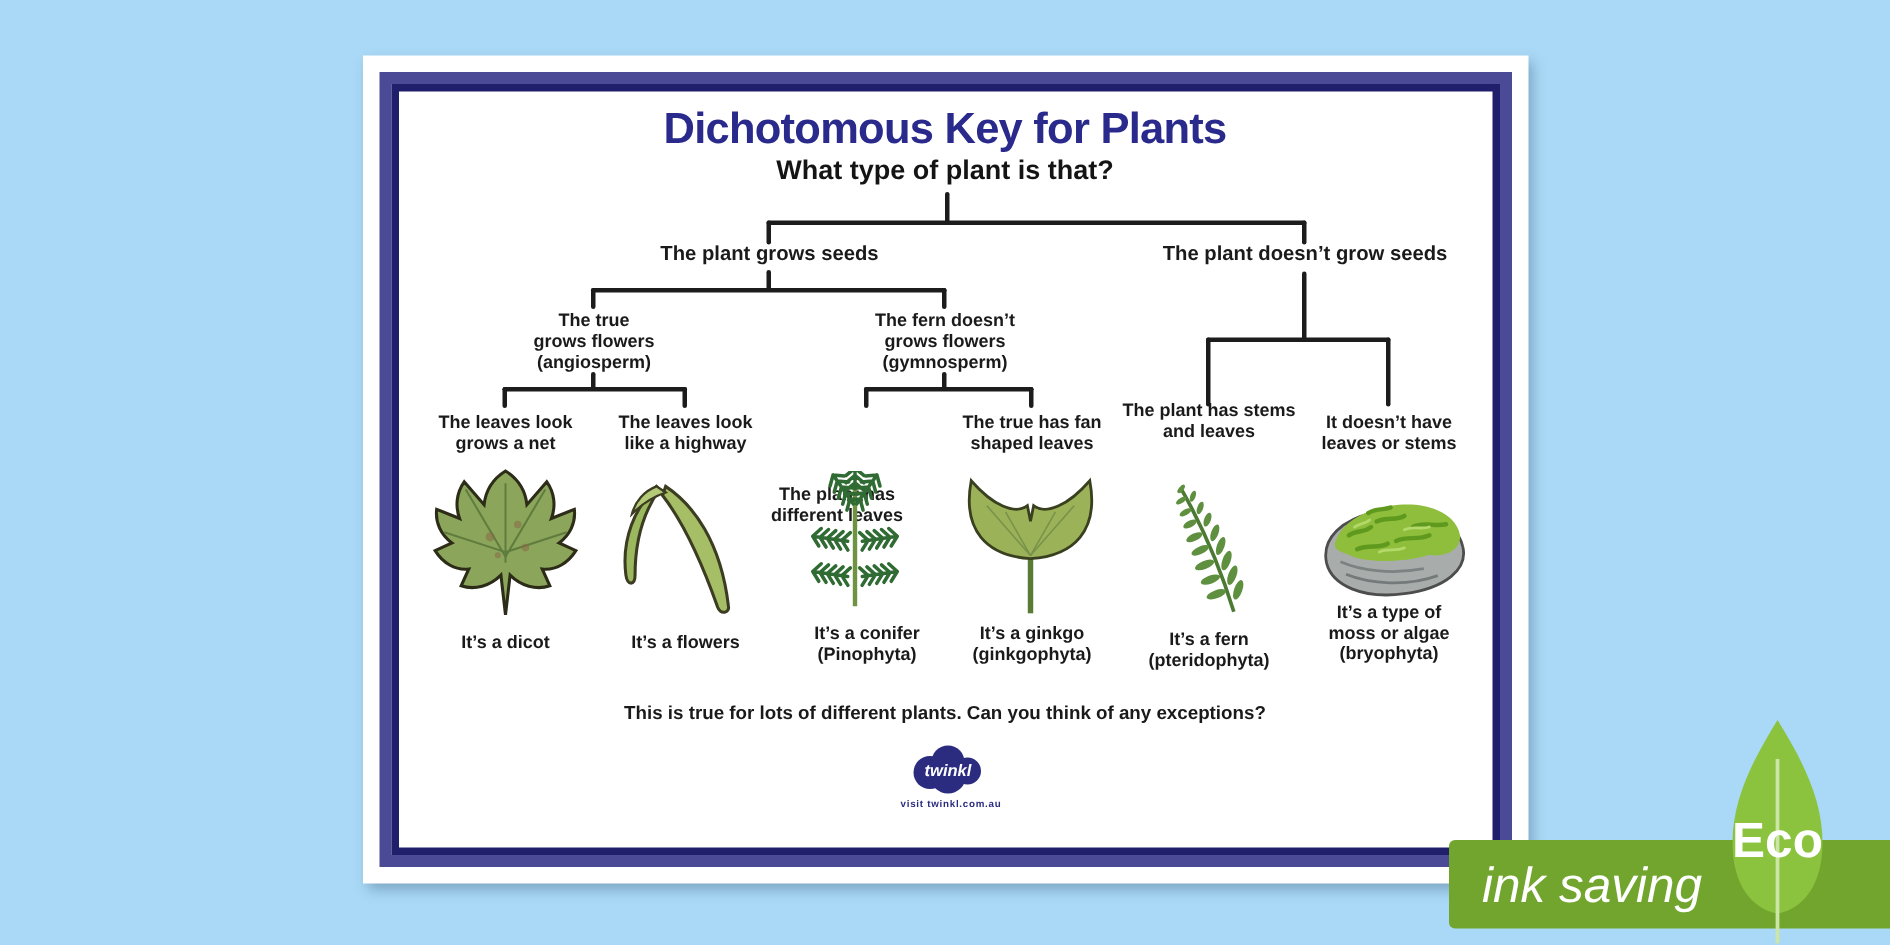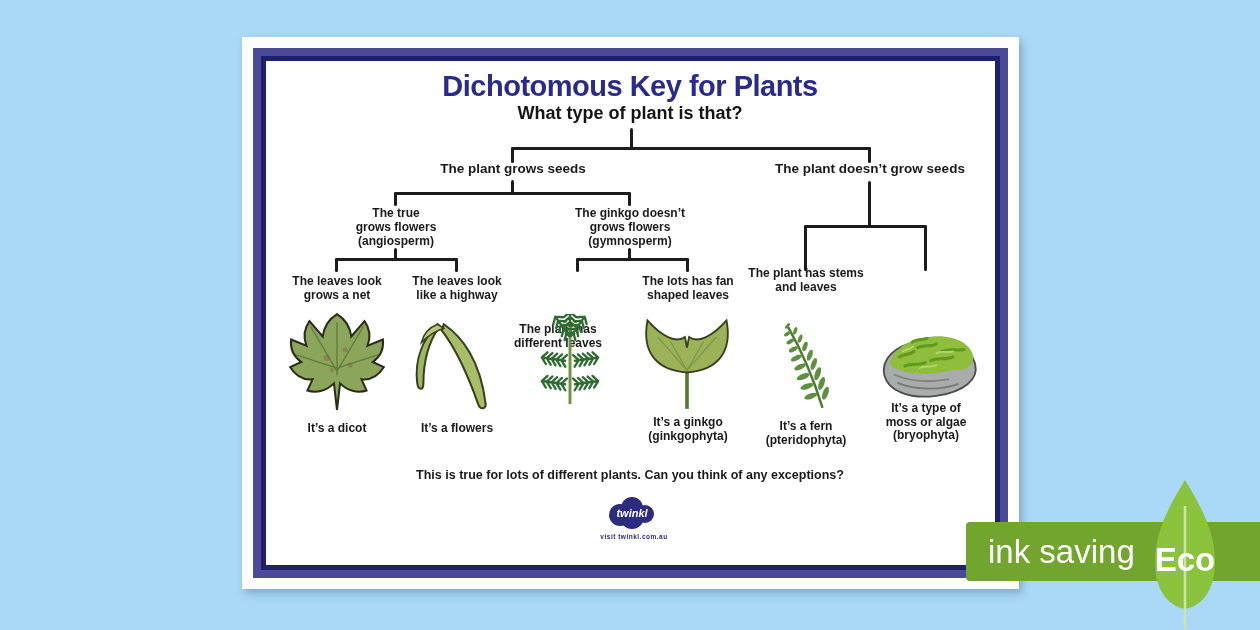--- a/index.html
+++ b/index.html
@@ -14,22 +14,22 @@
   .title{font-size:29px;color:#2a2a8c;letter-spacing:-0.5px;}
   .subtitle{font-size:18px;color:#141414;}
   .lvl1{font-size:13.5px;}
   .lvl{font-size:12px;line-height:14px;}
   .cap{font-size:12px;line-height:13.5px;}
   .footerq{font-size:12.5px;}
   .line{position:absolute;background:#1c1c1c;border-radius:2px;}
   .lh{height:3px;}
   .lv{width:3px;}
   .tspan{display:block;}
-  .banner{position:absolute;left:966px;top:522px;width:294px;height:59px;background:#72a52d;
-          border-radius:4px 0 0 4px;z-index:2;}
+  .banner{position:absolute;left:966px;top:560px;width:294px;height:59px;background:#72a52d;
+          border-radius:4px 0 0 4px;z-index:2;font-style:italic;}
   .ink-label{position:absolute;left:22px;top:0;height:59px;line-height:59px;color:#ffffff;
              font-size:33px;z-index:3;}
   .eco-leaf{position:absolute;left:1147px;top:478px;z-index:3;}
   .eco-label{position:absolute;left:1150px;top:541px;width:70px;text-align:center;color:#ffffff;
              font-size:33px;font-weight:bold;z-index:4;}
   .logo-url{position:absolute;left:566px;top:533px;width:136px;text-align:center;
             font-size:6.5px;font-weight:bold;color:#2b2b80;letter-spacing:.5px;}
 </style>
 </head>
 <body>
@@ -72,44 +72,48 @@
 
   <div class="txt lvl1" style="left:413px;top:161px;width:200px;">The plant grows seeds</div>
   <div class="txt lvl1" style="left:770px;top:161px;width:200px;">The plant doesn’t grow seeds</div>
 
   <div class="txt lvl" style="left:334px;top:206px;width:124px;">
     <span class="tspan">The true</span>
     <span class="tspan">grows flowers</span>
     <span class="tspan">(angiosperm)</span>
   </div>
   <div class="txt lvl" style="left:568px;top:206px;width:124px;">
-    <span class="tspan">The ginkgo doesn’t</span>
+    <span class="tspan">The fern doesn’t</span>
     <span class="tspan">grows flowers</span>
     <span class="tspan">(gymnosperm)</span>
   </div>
 
   <div class="txt lvl" style="left:275px;top:274px;width:124px;">
     <span class="tspan">The leaves look</span>
     <span class="tspan">grows a net</span>
   </div>
   <div class="txt lvl" style="left:395px;top:274px;width:124px;">
     <span class="tspan">The leaves look</span>
     <span class="tspan">like a highway</span>
   </div>
   <div class="txt lvl" style="left:496px;top:274px;width:124px;margin-top:48px;">
     <span class="tspan">The plant has</span>
     <span class="tspan">different leaves</span>
   </div>
   <div class="txt lvl" style="left:626px;top:274px;width:124px;">
-    <span class="tspan">The lots has fan</span>
+    <span class="tspan">The true has fan</span>
     <span class="tspan">shaped leaves</span>
   </div>
   <div class="txt lvl" style="left:744px;top:266px;width:124px;">
     <span class="tspan">The plant has stems</span>
     <span class="tspan">and leaves</span>
+  </div>
+  <div class="txt lvl" style="left:864px;top:274px;width:124px;">
+    <span class="tspan">It doesn’t have</span>
+    <span class="tspan">leaves or stems</span>
   </div>
 
   <svg class="abs" style="left:285px;top:312px;" width="104" height="102" viewBox="0 0 100 100">
     <path d="M50 96 L47 70 C40 77 30 80 21 77 L26 66 C17 67 9 62 4 54 L15 49 C8 44 4 36 5 27 L20 33 C17 25 18 16 23 9 L36 24 C37 15 42 7 50 2 C58 7 63 15 64 24 L77 9 C82 16 83 25 80 33 L95 27 C96 36 92 44 85 49 L96 54 C91 62 83 67 74 66 L79 77 C70 80 60 77 53 70 L50 96 Z" fill="#8ba55a" stroke="#2c2c18" stroke-width="2"></path>
     <g stroke="#5f7c3e" stroke-width="1.3">
       <path d="M50 62 L50 10"></path>
         <path d="M50 58 L24 14"></path>
         <path d="M50 58 L76 14"></path>
       <path d="M50 55 L10 42"></path>
         <path d="M50 55 L90 42"></path>
@@ -197,20 +201,24 @@
         <path d="M52 54 C58 51 64 54 70 51"></path>
     </g>
   </svg>
 
   <div class="txt cap" style="left:275px;top:422px;width:124px;">
     <span class="tspan">It’s a dicot</span>
   </div>
   <div class="txt cap" style="left:395px;top:422px;width:124px;">
     <span class="tspan">It’s a flowers</span>
   </div>
+  <div class="txt cap" style="left:516px;top:416px;width:124px;">
+    <span class="tspan">It’s a conifer</span>
+    <span class="tspan">(Pinophyta)</span>
+  </div>
   <div class="txt cap" style="left:744px;top:420px;width:124px;">
     <span class="tspan">It’s a fern</span>
     <span class="tspan">(pteridophyta)</span>
   </div>
   <div class="txt cap" style="left:626px;top:416px;width:124px;">
     <span class="tspan">It’s a ginkgo</span>
     <span class="tspan">(ginkgophyta)</span>
   </div>
   <div class="txt cap" style="left:864px;top:402px;width:124px;">
     <span class="tspan">It’s a type of</span>

